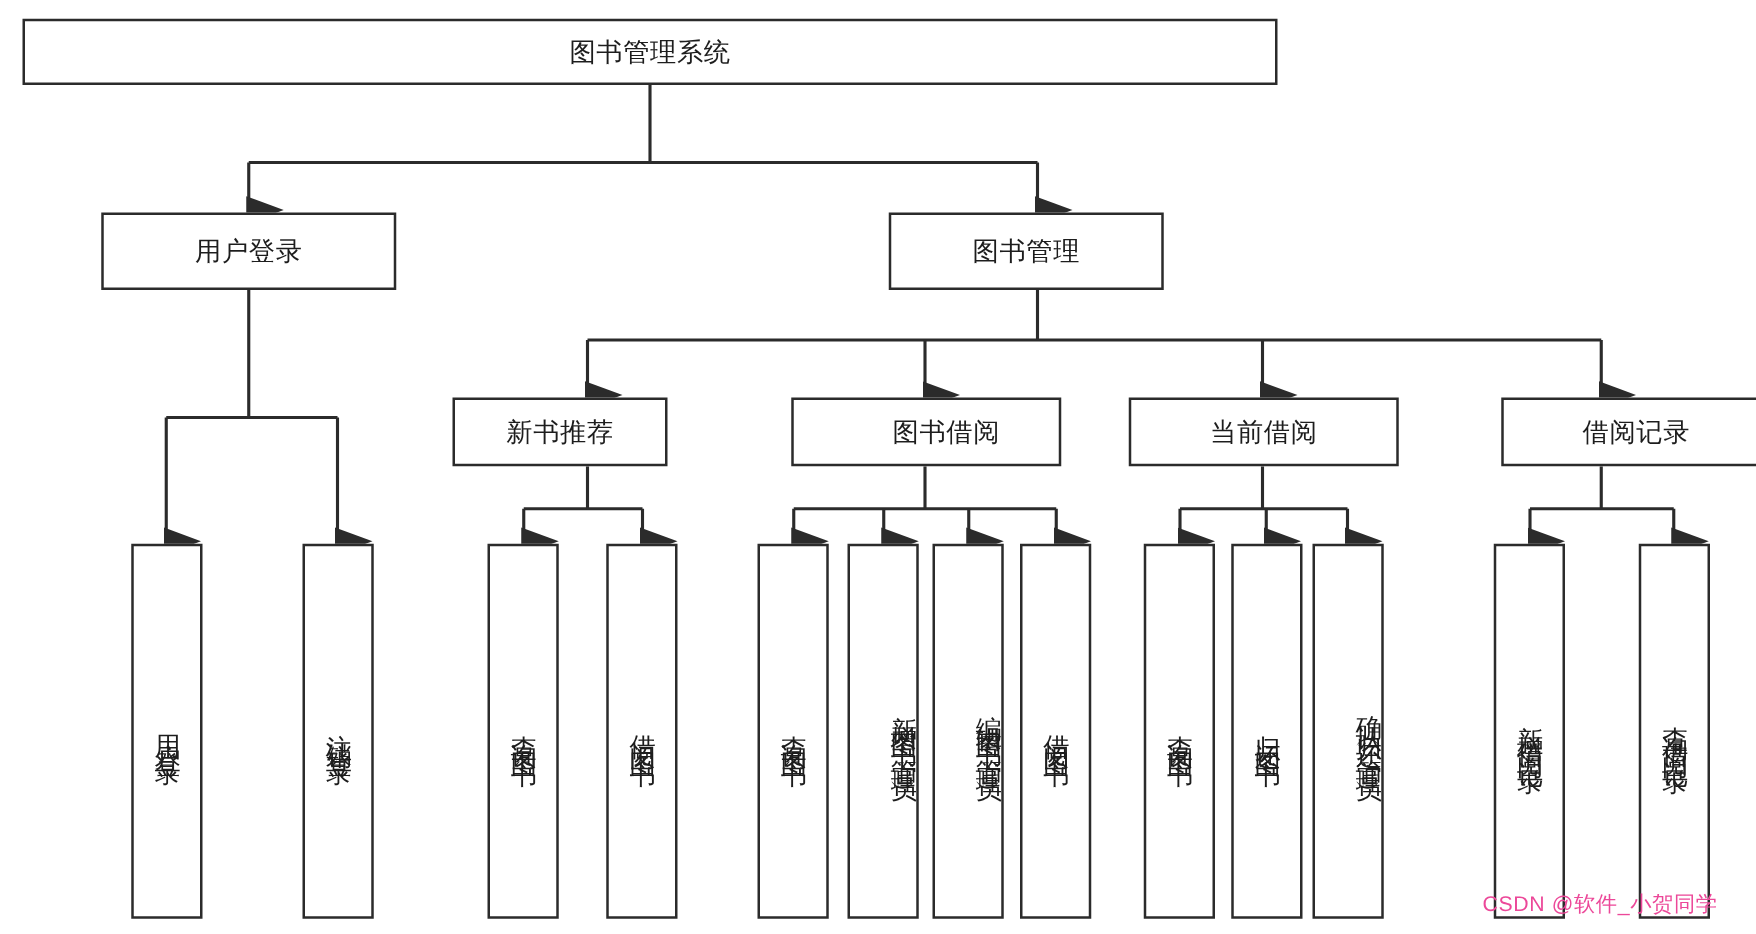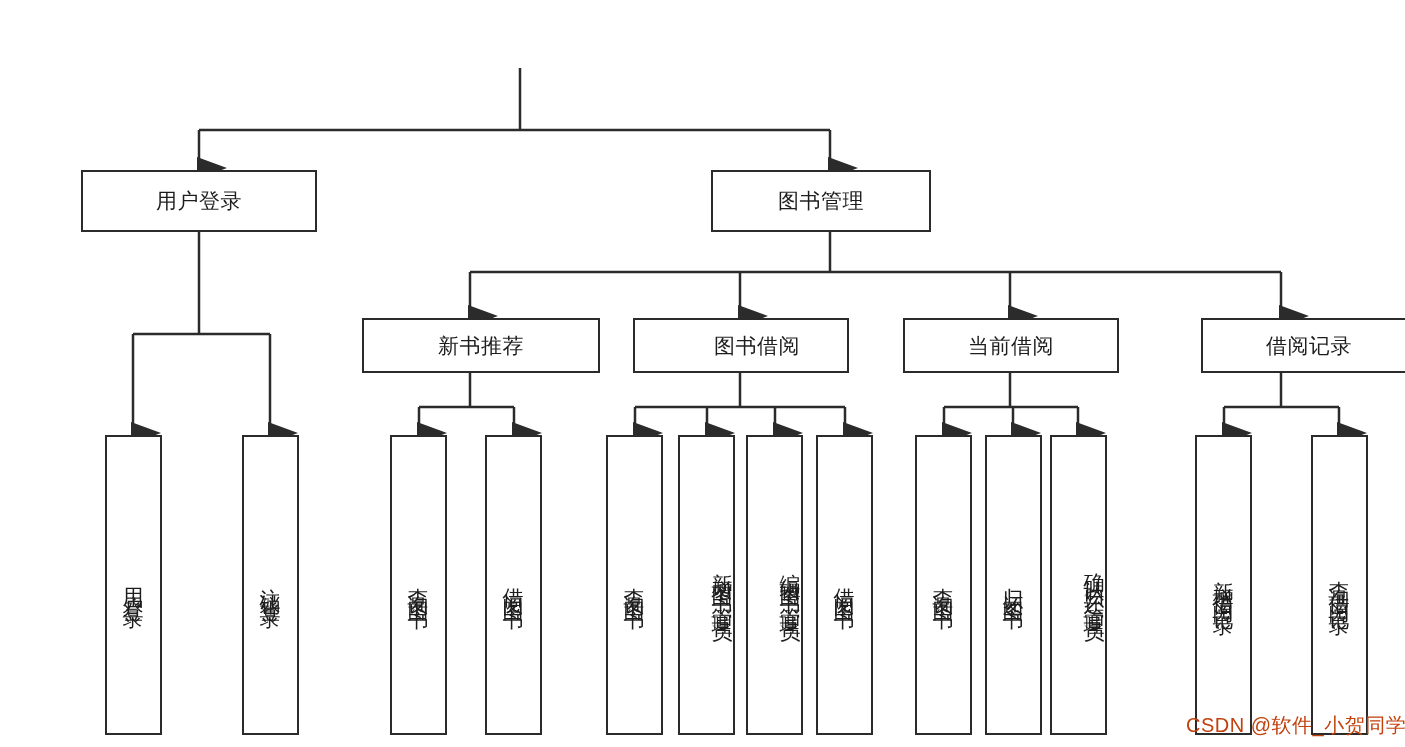--- a/index.html
+++ b/index.html
@@ -50,22 +50,22 @@
     line-height: 1;
   }
   .node.v.center {
     align-items: center;
     padding-top: 0;
   }
   .watermark {
     position: absolute;
     left: 1186px;
     top: 712px;
-    font-size: 20px;
-    color: #c2410c;
+    font-size: 17px;
+    color: #ec4899;
     white-space: nowrap;
     z-index: 3;
     letter-spacing: 0.5px;
   }
 </style>
 </head>
 <body>
 
 <div id="canvas">
 
@@ -112,25 +112,26 @@
       <path d="M 1013 407 L 1013 433" marker-end="url(#arrow)"></path>
       <path d="M 1078 407 L 1078 433" marker-end="url(#arrow)"></path>
 
       <path d="M 1281 373 L 1281 407"></path>
       <path d="M 1224 407 L 1339 407"></path>
       <path d="M 1224 407 L 1224 433" marker-end="url(#arrow)"></path>
       <path d="M 1339 407 L 1339 433" marker-end="url(#arrow)"></path>
     </g>
   </svg>
 
+  <div class="node h" style="left:18px; top:15px; width:1004px; height:53px;">图书管理系统</div>
 
   <div class="node h" style="left:81px; top:170px; width:236px; height:62px;">用户登录</div>
   <div class="node h" style="left:711px; top:170px; width:220px; height:62px;">图书管理</div>
 
-  <div class="node h" style="left:362px; top:318px; width:238px; height:55px;">新书推荐</div>
+  <div class="node h" style="left:362px; top:318px; width:172px; height:55px;">新书推荐</div>
   <div class="node h" style="left:633px; top:318px; width:216px; height:55px;padding-left:32px;">图书借阅</div>
   <div class="node h" style="left:903px; top:318px; width:216px; height:55px;text-align:center;">当前借阅</div>
   <div class="node h" style="left:1173px; top:318px; width:216px; height:55px;margin-left:28px;">借阅记录</div>
 
   <div class="node v center" style="left:105px; top:435px; width:57px; height:300px;">用户登录</div>
   <div class="node v center" style="left:242px; top:435px; width:57px; height:300px;">注销登录</div>
 
   <div class="node v center" style="left:390px; top:435px; width:57px; height:300px;">查询图书</div>
   <div class="node v center" style="left:485px; top:435px; width:57px; height:300px;">借阅图书</div>
 

